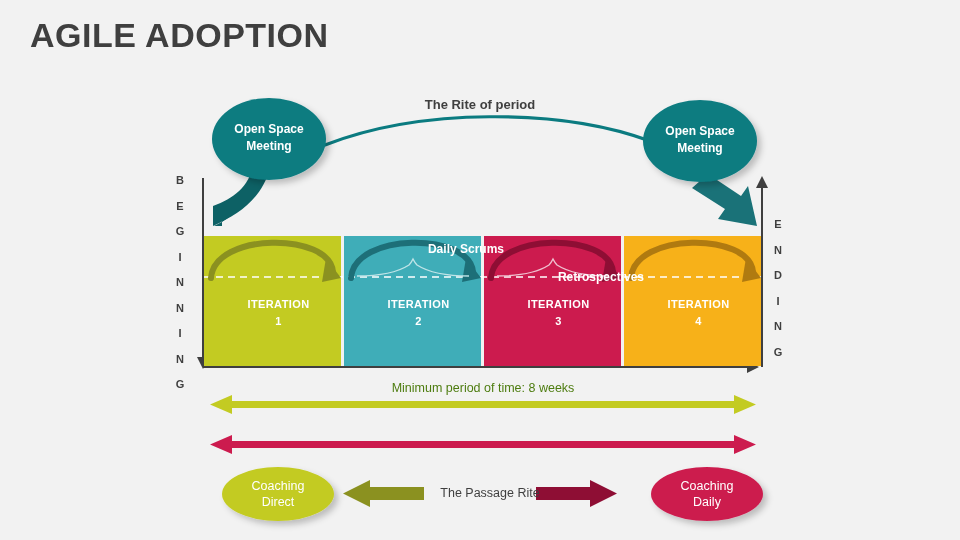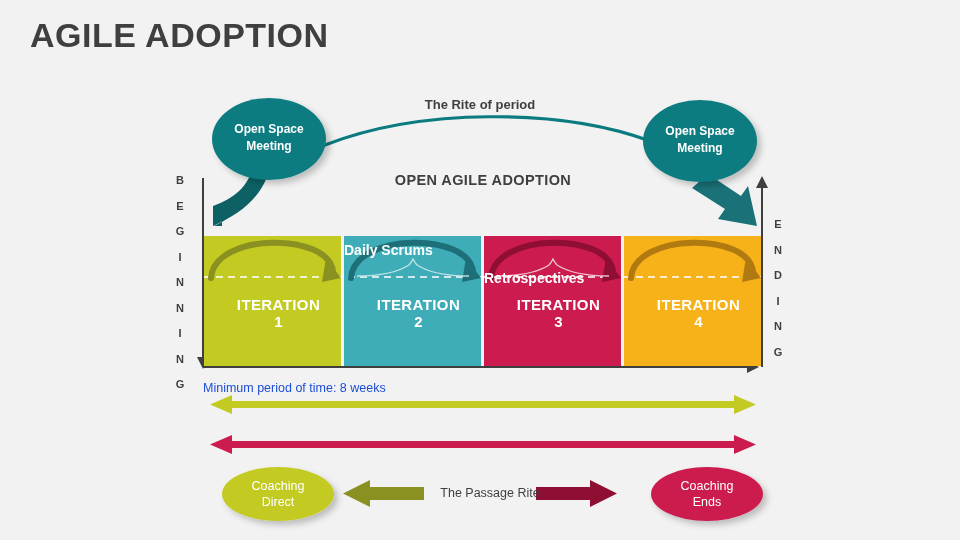--- a/index.html
+++ b/index.html
@@ -81,40 +81,40 @@
   }
   #beginning-label { left: 170px; top: 168px; }
   #ending-label    { left: 768px; top: 212px; }
 
   .iter-label {
     position: absolute;
     top: 296px;
     width: 149px;
     text-align: center;
     color: #ffffff;
-    font-size: 15px;
+    font-size: 11px;
     font-weight: bold;
     line-height: 17px;
     letter-spacing: 0.4px;
   }
   .ceremony-label {
     position: absolute;
     top: 242px;
     width: 160px;
-    text-align: left;
+    text-align: right;
     color: #ffffff;
-    font-size: 14px;
+    font-size: 12px;
     font-weight: bold;
   }
   #minimum-period {
     left: 203px; width: 560px;
     top: 381px;
-    text-align: left;
+    text-align: center;
     font-size: 12.5px;
-    color: #1d4ed8;
+    color: #4d7c0f;
   }
   #experiments-line {
     left: 203px; width: 560px;
     top: 423px;
     text-align: center;
     font-size: 12.5px;
     color: #3f3f3f;
   }
   #passage-rite {
     left: 400px; width: 180px;
@@ -244,21 +244,20 @@
   <div class="osm-label" style="left:209px; top:121px;">
     <span>Open Space</span><br>
     <span>Meeting</span>
   </div>
 
   <div class="osm-label" style="left:640px; top:123px;">
     <span>Open Space</span><br>
     <span>Meeting</span>
   </div>
 
-  <div id="open-agile-adoption" class="txt">OPEN AGILE ADOPTION</div>
 
   <div id="beginning-label" class="axis-word">
       <div>B</div>
       <div>E</div>
       <div>G</div>
       <div>I</div>
       <div>N</div>
       <div>N</div>
       <div>I</div>
       <div>N</div>
@@ -296,18 +295,18 @@
   <div id="minimum-period" class="txt">Minimum period of time: 8 weeks</div>
 
 
   <div class="coach-label" style="left:218px; top:478px;">
     <span>Coaching</span><br>
     <span>Direct</span>
   </div>
 
   <div class="coach-label" style="left:647px; top:478px;">
     <span>Coaching</span><br>
-    <span>Ends</span>
+    <span>Daily</span>
   </div>
 
   <div id="passage-rite" class="txt">The Passage Rite</div>
 
 </div>
 
 </body></html>

